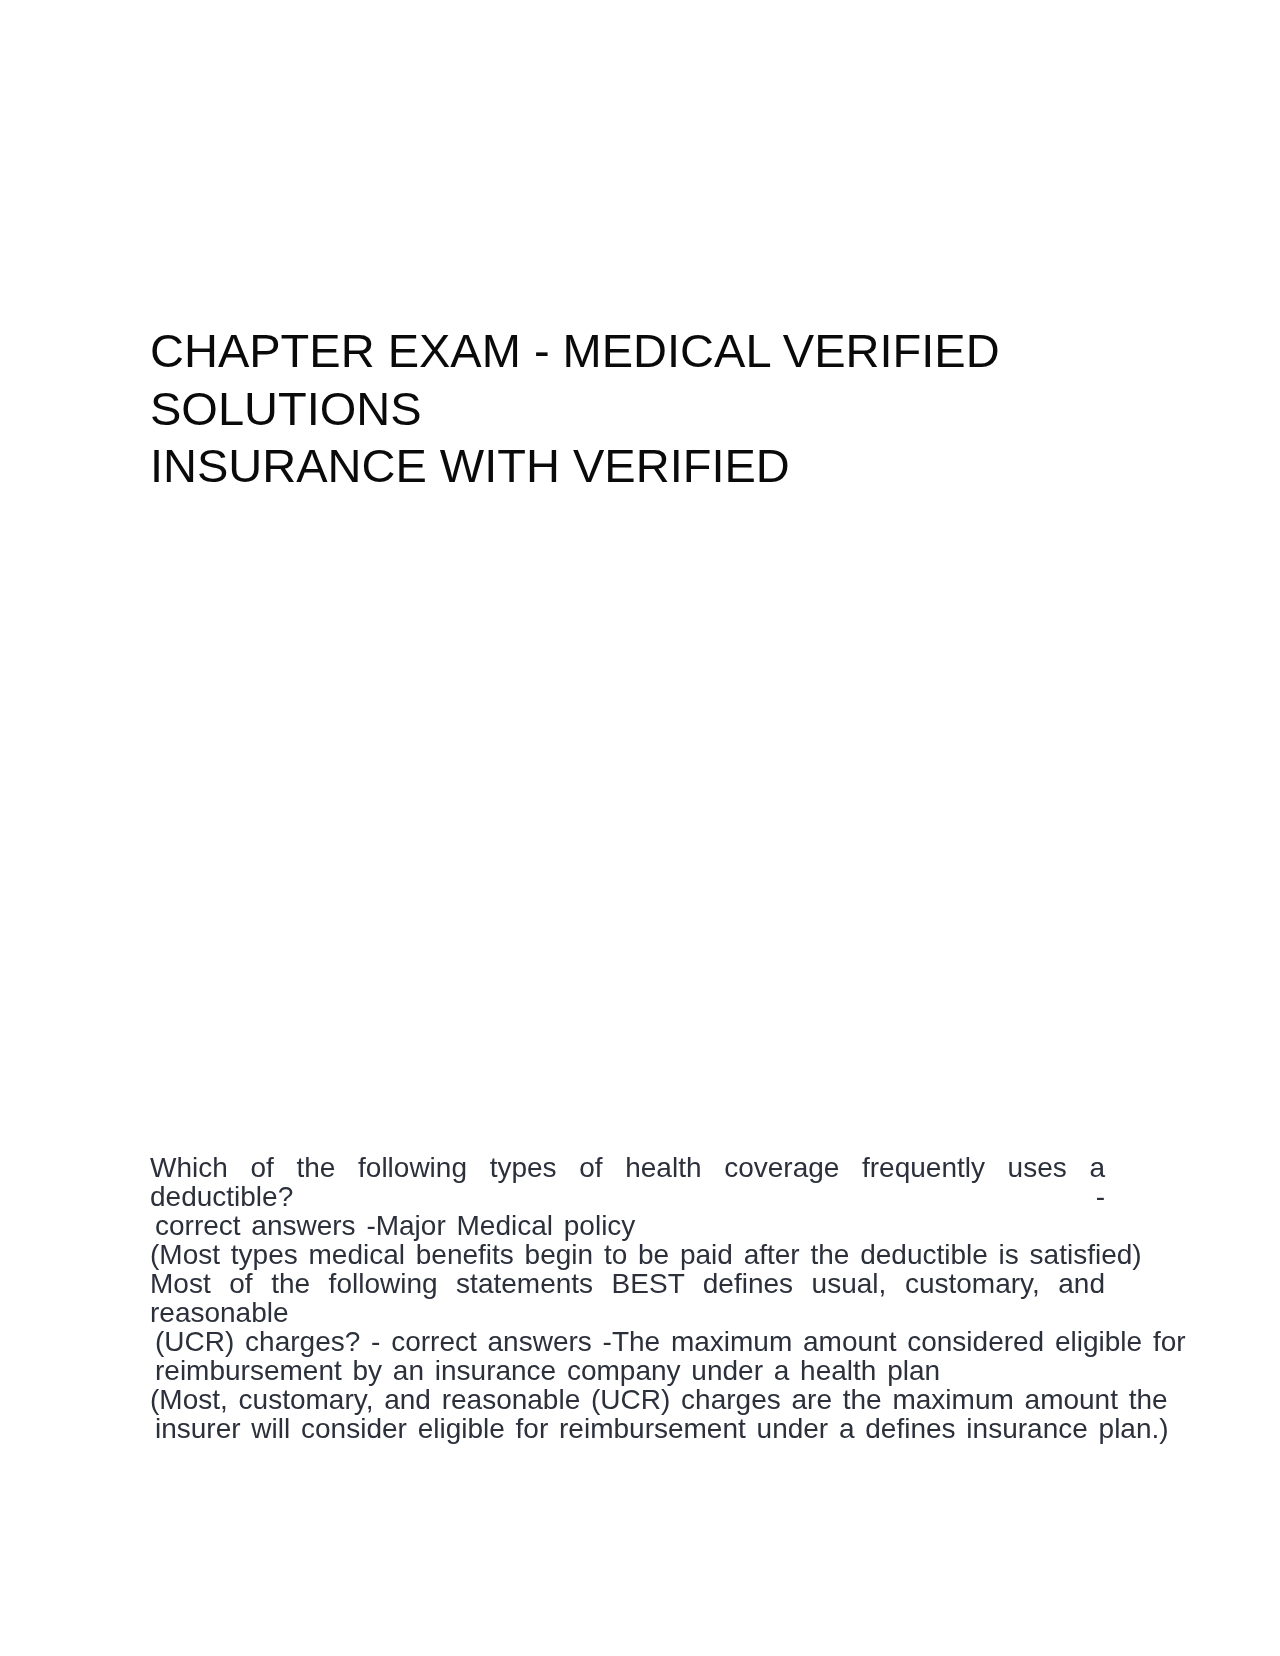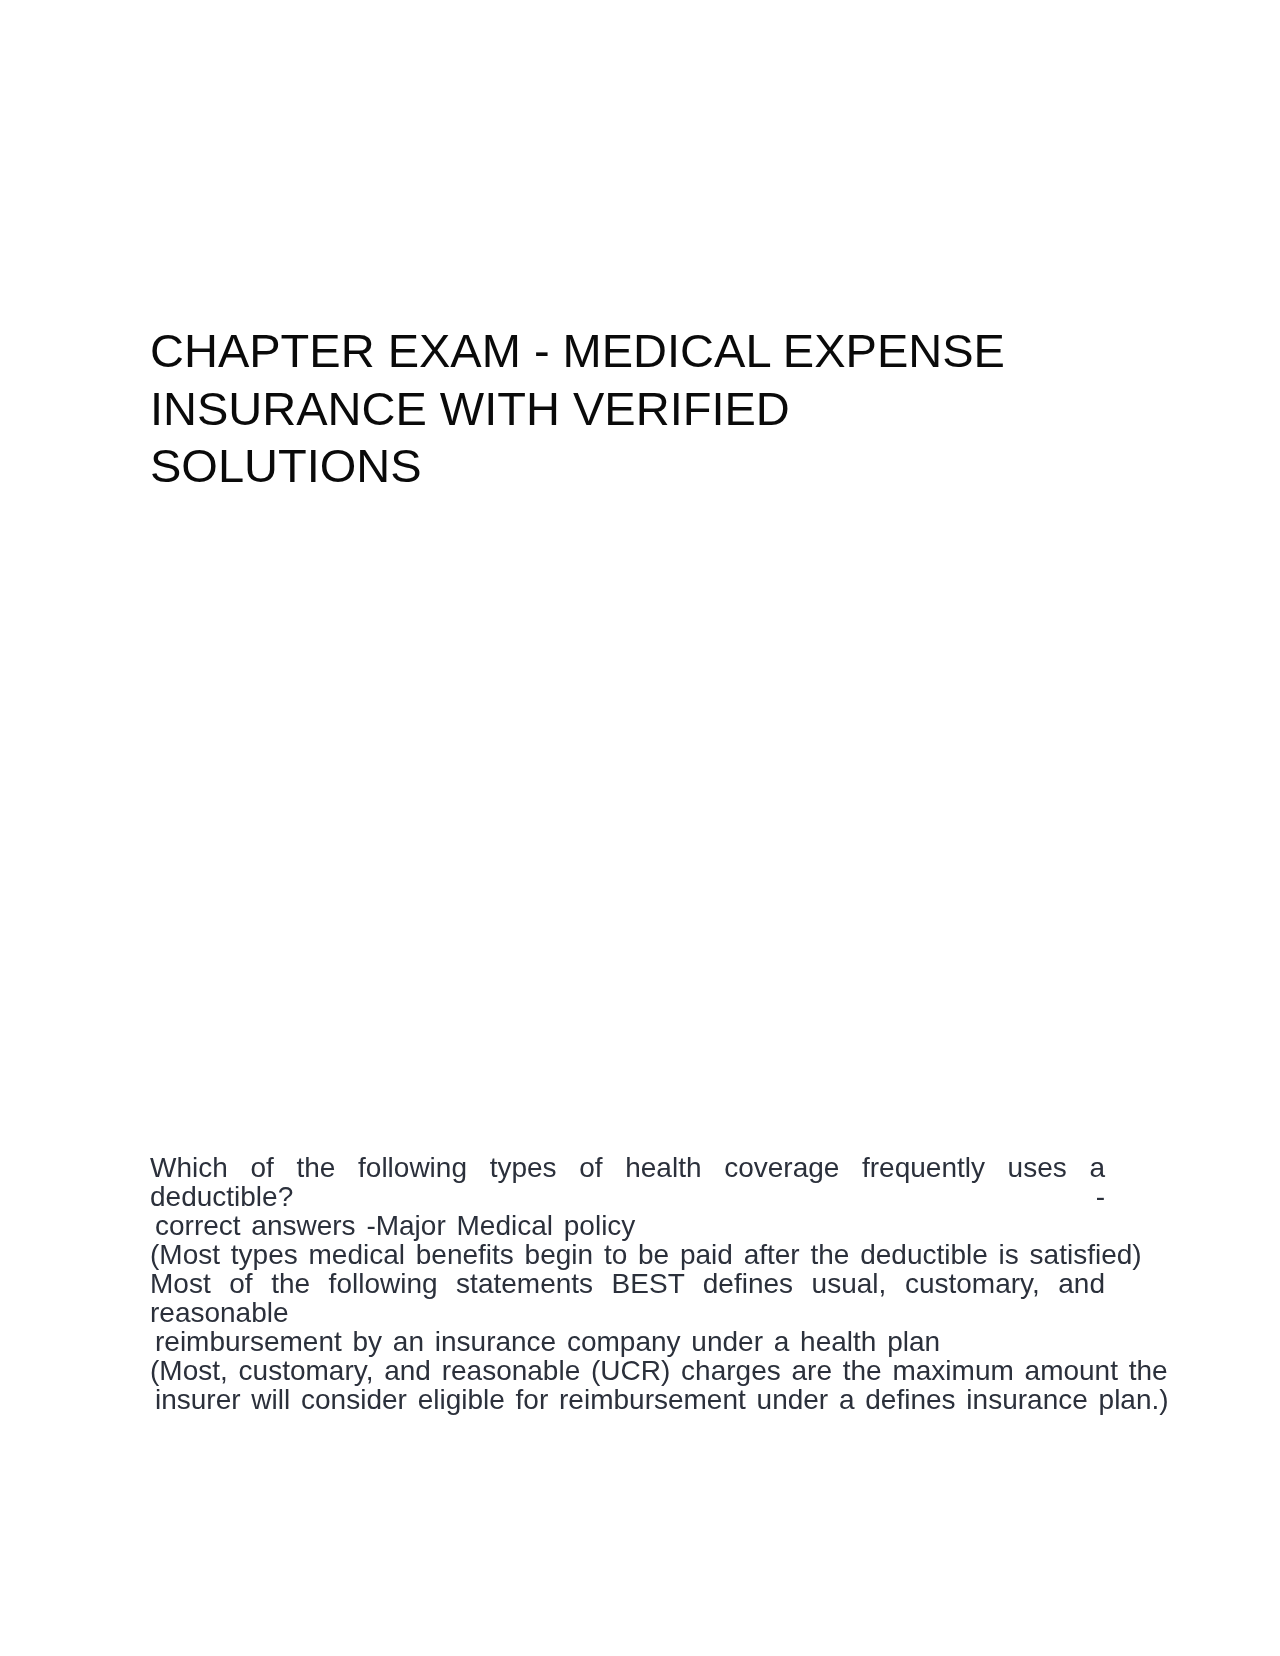--- a/index.html
+++ b/index.html
@@ -63,31 +63,32 @@
     }
     #qa-1 { top: 1153px; }
     #qa-2 { top: 1269px; }
   </style>
 </head>
 <body>
 
 <div class="page">
 
   <h1 class="title">
-    <span class="line">CHAPTER EXAM - MEDICAL EXPENSE</span>
+    <span class="line">CHAPTER EXAM - MEDICAL VERIFIED</span>
+    <span class="line">SOLUTIONS</span>
     <span class="line">INSURANCE WITH VERIFIED</span>
-    <span class="line">SOLUTIONS</span>
   </h1>
 
   <div class="qa" id="qa-1">
     <span class="line justify">Which of the following types of health coverage frequently uses a deductible? -</span>
     <span class="line indent">correct answers -Major Medical policy</span>
     <span class="line">(Most types medical benefits begin to be paid after the deductible is satisfied)</span>
   </div>
 
   <div class="qa" id="qa-2">
     <span class="line justify">Most of the following statements BEST defines usual, customary, and reasonable</span>
+    <span class="line indent">(UCR) charges? - correct answers -The maximum amount considered eligible for</span>
     <span class="line indent">reimbursement by an insurance company under a health plan</span>
     <span class="line">(Most, customary, and reasonable (UCR) charges are the maximum amount the</span>
     <span class="line indent">insurer will consider eligible for reimbursement under a defines insurance plan.)</span>
   </div>
 
 </div>
 
 </body></html>

